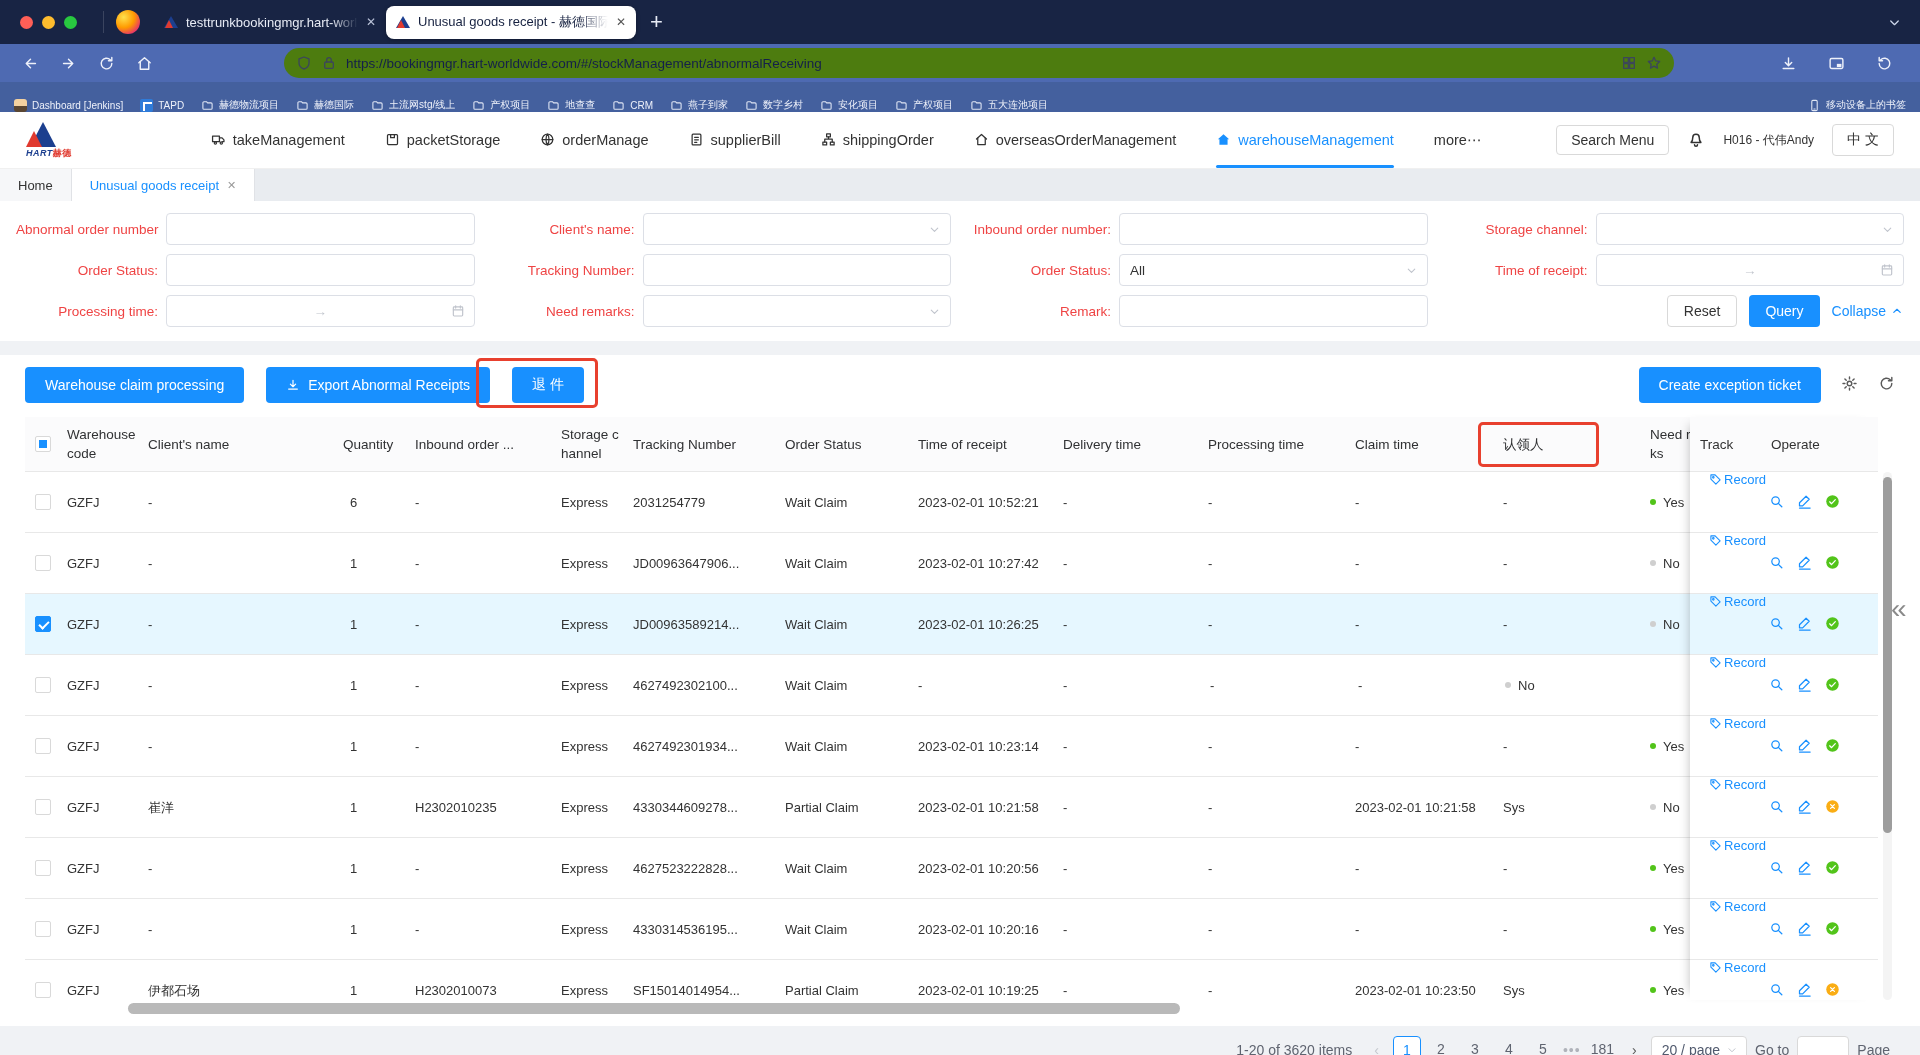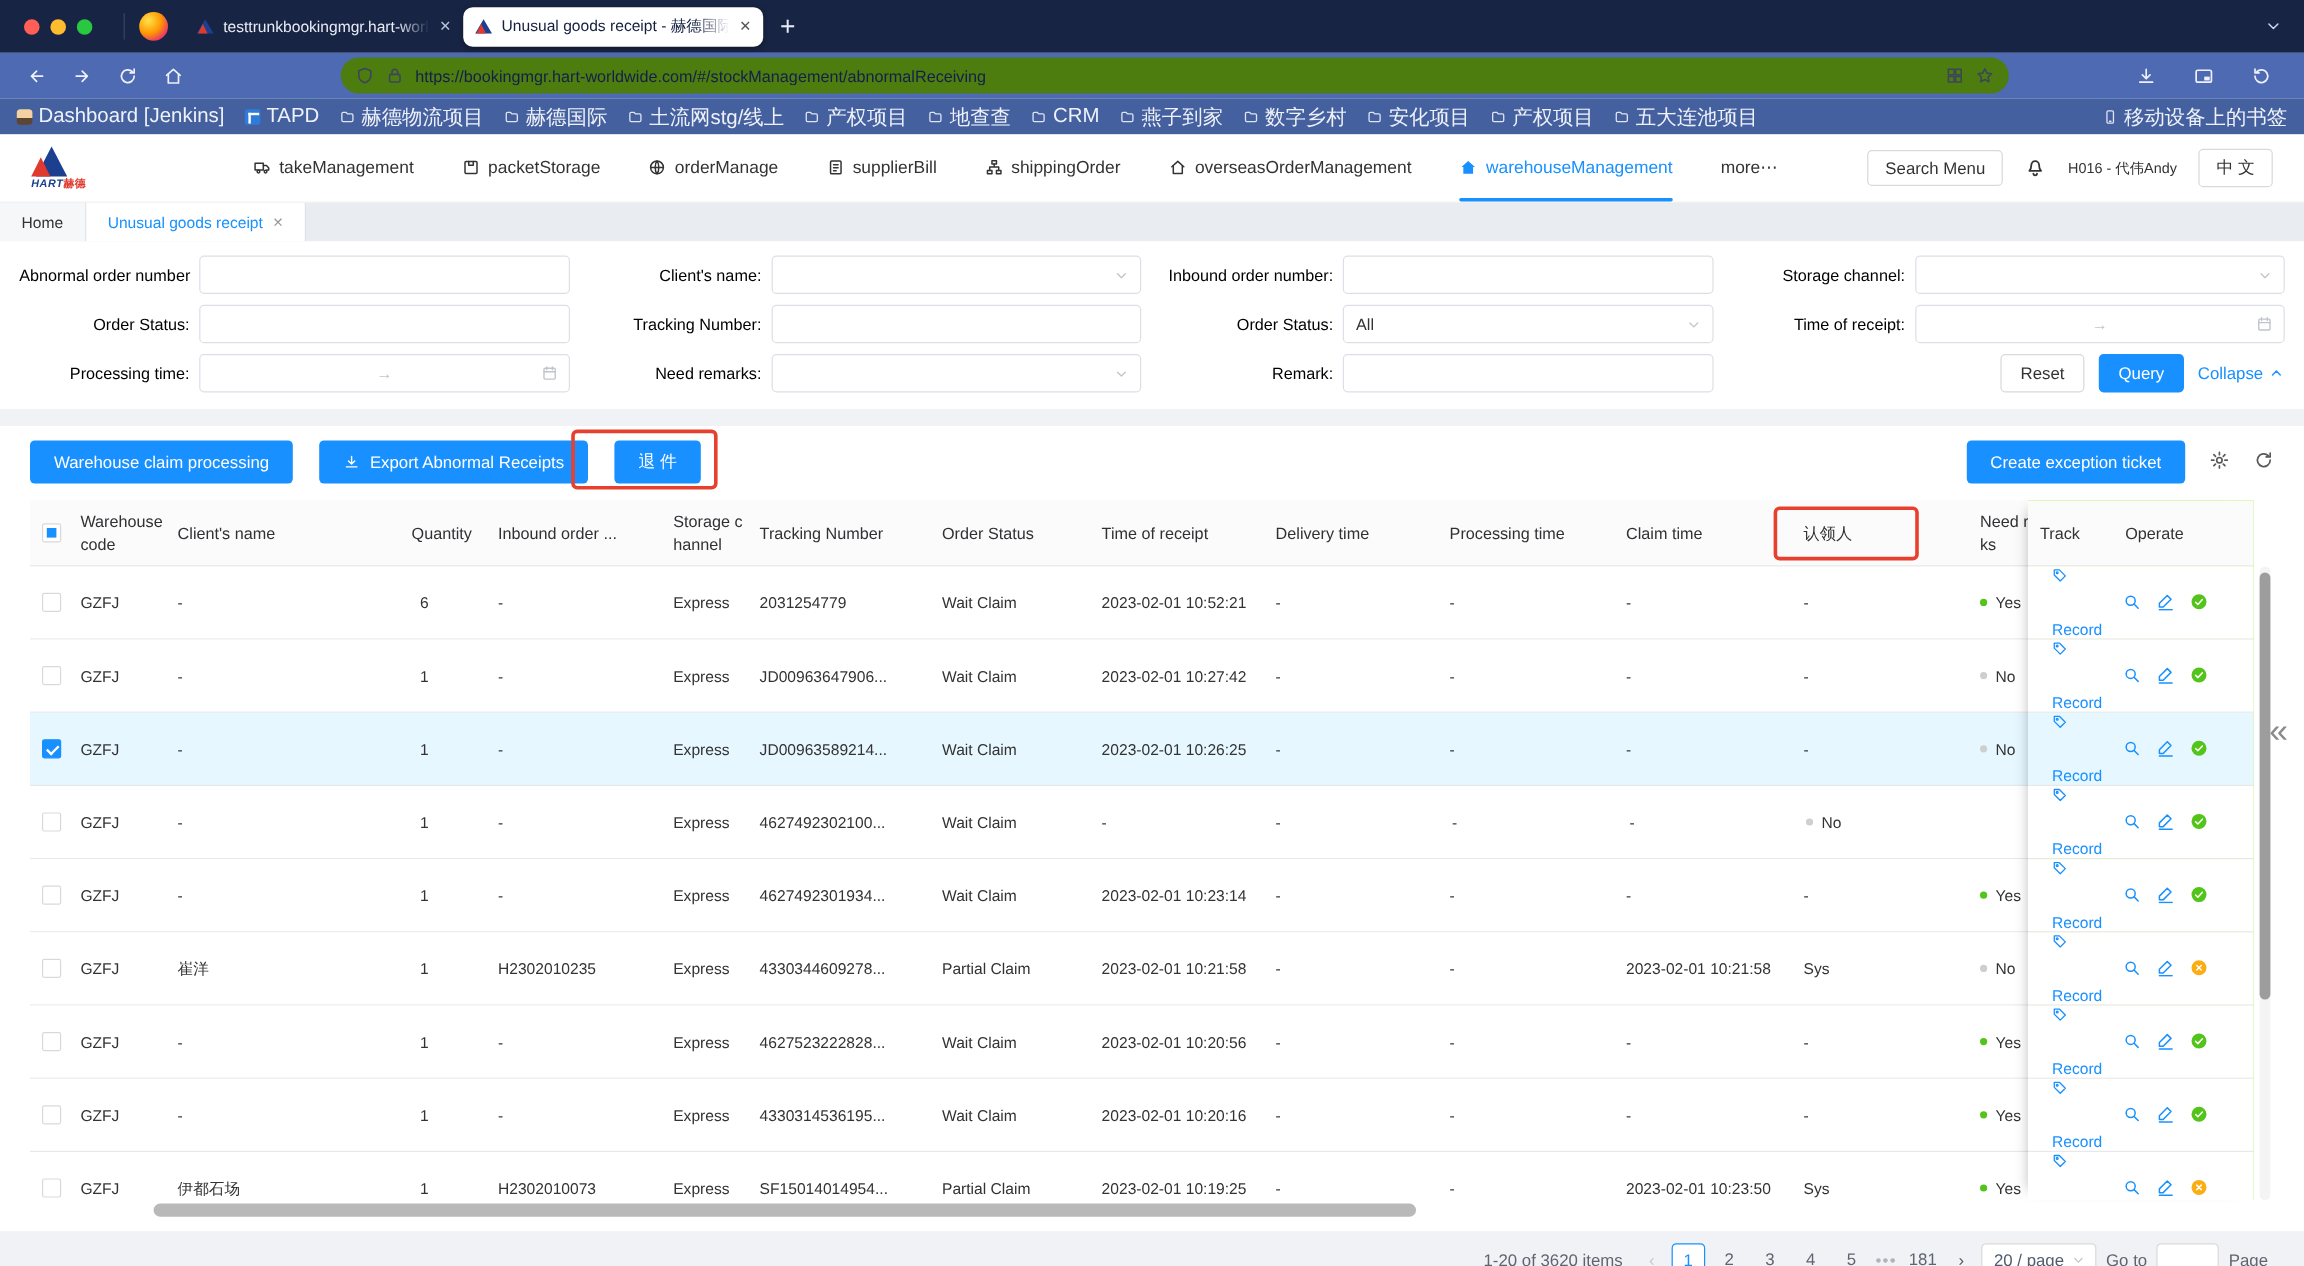--- a/index.html
+++ b/index.html
@@ -23,21 +23,21 @@
   .newtab { color:#e7ebf5; font-size:22px; padding:0 14px; cursor:pointer; font-weight:300; }
   .tabs-chevron { margin-left:auto; color:#cdd6ea; font-size:15px; padding-right:8px; }
 
   .btoolbar { height:38px; background:#4e6ab2; display:flex; align-items:center; padding:0 14px; gap:6px; }
   .navic { color:#eef1fa; font-size:17px; width:32px; height:28px; display:flex; align-items:center; justify-content:center; border-radius:4px; }
   .urlbar { height:30px; background:#4d7c0f; border-radius:15px; flex:1; margin-left:118px; margin-right:10px; max-width:1390px; display:flex; align-items:center; padding:0 12px; gap:9px; }
   .urlbar .icn { color:#3c465a; }
   .url-text { flex:1; font-size:13.5px; color:#14204a; white-space:nowrap; overflow:hidden; }
   .btool-right { display:flex; gap:16px; margin-left:auto; padding-right:6px; }
 
-  .bookbar { height:30px; background:#44609e; display:flex; align-items:center; gap:17px; padding:0 14px; color:#eef1fa; font-size:17px; }
+  .bookbar { height:30px; background:#44609e; display:flex; align-items:flex-end; gap:17px; padding:0 14px; color:#eef1fa; font-size:10px; }
   .bmk { display:flex; align-items:center; gap:5px; white-space:nowrap; cursor:pointer; }
   .bmk .icn { font-size:13px; color:#dfe5f4; }
   .bmk-avatar { width:13px; height:13px; border-radius:3px; background:linear-gradient(#f3d1a0 55%, #5a4632 55%); display:inline-block; }
   .bmk-tapd { width:13px; height:13px; border-radius:2px; background:#2f7bd9; display:inline-block; position:relative; }
   .bmk-tapd::after { content:""; position:absolute; left:3px; top:3px; width:7px; height:7px; border-left:2px solid #fff; border-top:2px solid #fff; }
   .bookbar .spacer { flex:1; }
 
   
   .appheader { height:57px; background:#fff; display:flex; align-items:center; padding:0 26px; border-bottom:1px solid #f0f0f0; }
   .hartlogo { width:110px; display:flex; flex-direction:column; align-items:flex-start; }
@@ -59,21 +59,21 @@
   
   .pagetabs { height:32px; background:#e9ecf0; display:flex; align-items:stretch; }
   .ptab { padding:0 18px; display:flex; align-items:center; gap:8px; font-size:13px; color:#333; background:#f6f7f9; border-right:1px solid #e0e2e6; cursor:pointer; }
   .ptab.active { background:#fff; color:#1890ff; }
   .ptab .ptab-close { color:#999; font-size:11px; }
 
   
   .filtercard { background:#fff; padding:12px 16px 14px; }
   .fgrid { display:grid; grid-template-columns:repeat(4,1fr); column-gap:18px; row-gap:9px; }
   .ffield { display:flex; align-items:center; }
-  .flabel { width:150px; min-width:150px; text-align:right; padding-right:8px; font-size:13.5px; color:#000000; white-space:nowrap; }
+  .flabel { width:150px; min-width:150px; text-align:right; padding-right:8px; font-size:13.5px; color:#ef4444; white-space:nowrap; }
   .fbox { flex:1; height:32px; border:1px solid #dcdfe6; border-radius:4px; background:#fff; position:relative; display:flex; align-items:center; padding:0 10px; font-size:13.5px; color:#333; }
   .fbox .chev { position:absolute; right:9px; color:#c0c4cc; font-size:13px; }
   .fbox.dr { justify-content:center; color:#c0c4cc; }
   .fbox.dr .cal { position:absolute; right:9px; color:#c0c4cc; font-size:14px; }
   .filter-actions { grid-column:4; display:flex; align-items:center; justify-content:flex-end; gap:12px; }
   .btn-default { border:1px solid #d9d9d9; background:#fff; border-radius:4px; height:32px; padding:0 16px; font-size:14px; color:#333; cursor:pointer; }
   .btn-primary { border:none; background:#1890ff; color:#fff; border-radius:4px; height:32px; padding:0 16px; font-size:14px; cursor:pointer; }
   .collapse-link { color:#1890ff; font-size:14px; display:flex; align-items:center; gap:4px; cursor:pointer; }
 
   .graygap { height:14px; background:#f0f2f5; }
@@ -103,21 +103,21 @@
   .cbx.ind::after { content:""; position:absolute; left:3px; top:3px; width:8px; height:8px; background:#1890ff; }
   .cbx.on { background:#1890ff; border-color:#1890ff; }
   .cbx.on::after { content:""; position:absolute; left:4.5px; top:1.5px; width:4px; height:8px; border:solid #fff; border-width:0 2px 2px 0; transform:rotate(45deg); }
   .dot { width:6px; height:6px; border-radius:50%; display:inline-block; margin-right:7px; flex-shrink:0; }
   .dot.yes{background:#52c41a}.dot.no{background:#cfcfcf}
 
   .fixedcols { position:absolute; top:0; right:0; width:188px; height:583px; background:#bef264; box-shadow:-8px 0 10px -8px rgba(0,0,0,.25); overflow:hidden; z-index:10; }
   .fixedcols .trow { height:61px; background:#fff; }
   .fixedcols .fhead { height:55px; background:#fbfbfc; font-size:13.5px; border-bottom:1px solid #e8e8e8; display:flex; }
   .fixedcols .trow.selected { background:#e6f7ff; }
-  .trackcell { width:75px; padding-left:20px; display:flex; flex-direction:column; justify-content:space-between; color:#1890ff; font-size:13px; gap:2px; cursor:pointer; }
+  .trackcell { width:75px; padding-left:20px; display:flex; flex-direction:row; justify-content:center; color:#1890ff; font-size:13px; gap:2px; cursor:pointer; }
   .opcell { width:113px; display:flex; align-items:center; gap:13px; padding-left:4px; }
   .opcell .icn { font-size:15px; cursor:pointer; }
   .op-blue { color:#1890ff; }
 
   .hscroll { height:11px; margin-top:3px; position:relative; }
   .hscroll .thumb { position:absolute; left:103px; width:1052px; height:11px; background:#b9b9b9; border-radius:6px; }
   .vscroll { position:absolute; left:1858px; top:55px; width:9px; height:528px; background:#f4f4f4; border-radius:5px; }
   .vscroll .thumb { position:absolute; top:5px; left:0; width:9px; height:356px; background:#9d9d9d; border-radius:5px; }
   .collapse-arrow { position:absolute; left:1866px; top:178px; font-size:28px; color:#8a8a8a; cursor:pointer; line-height:1; z-index:12; }
 

